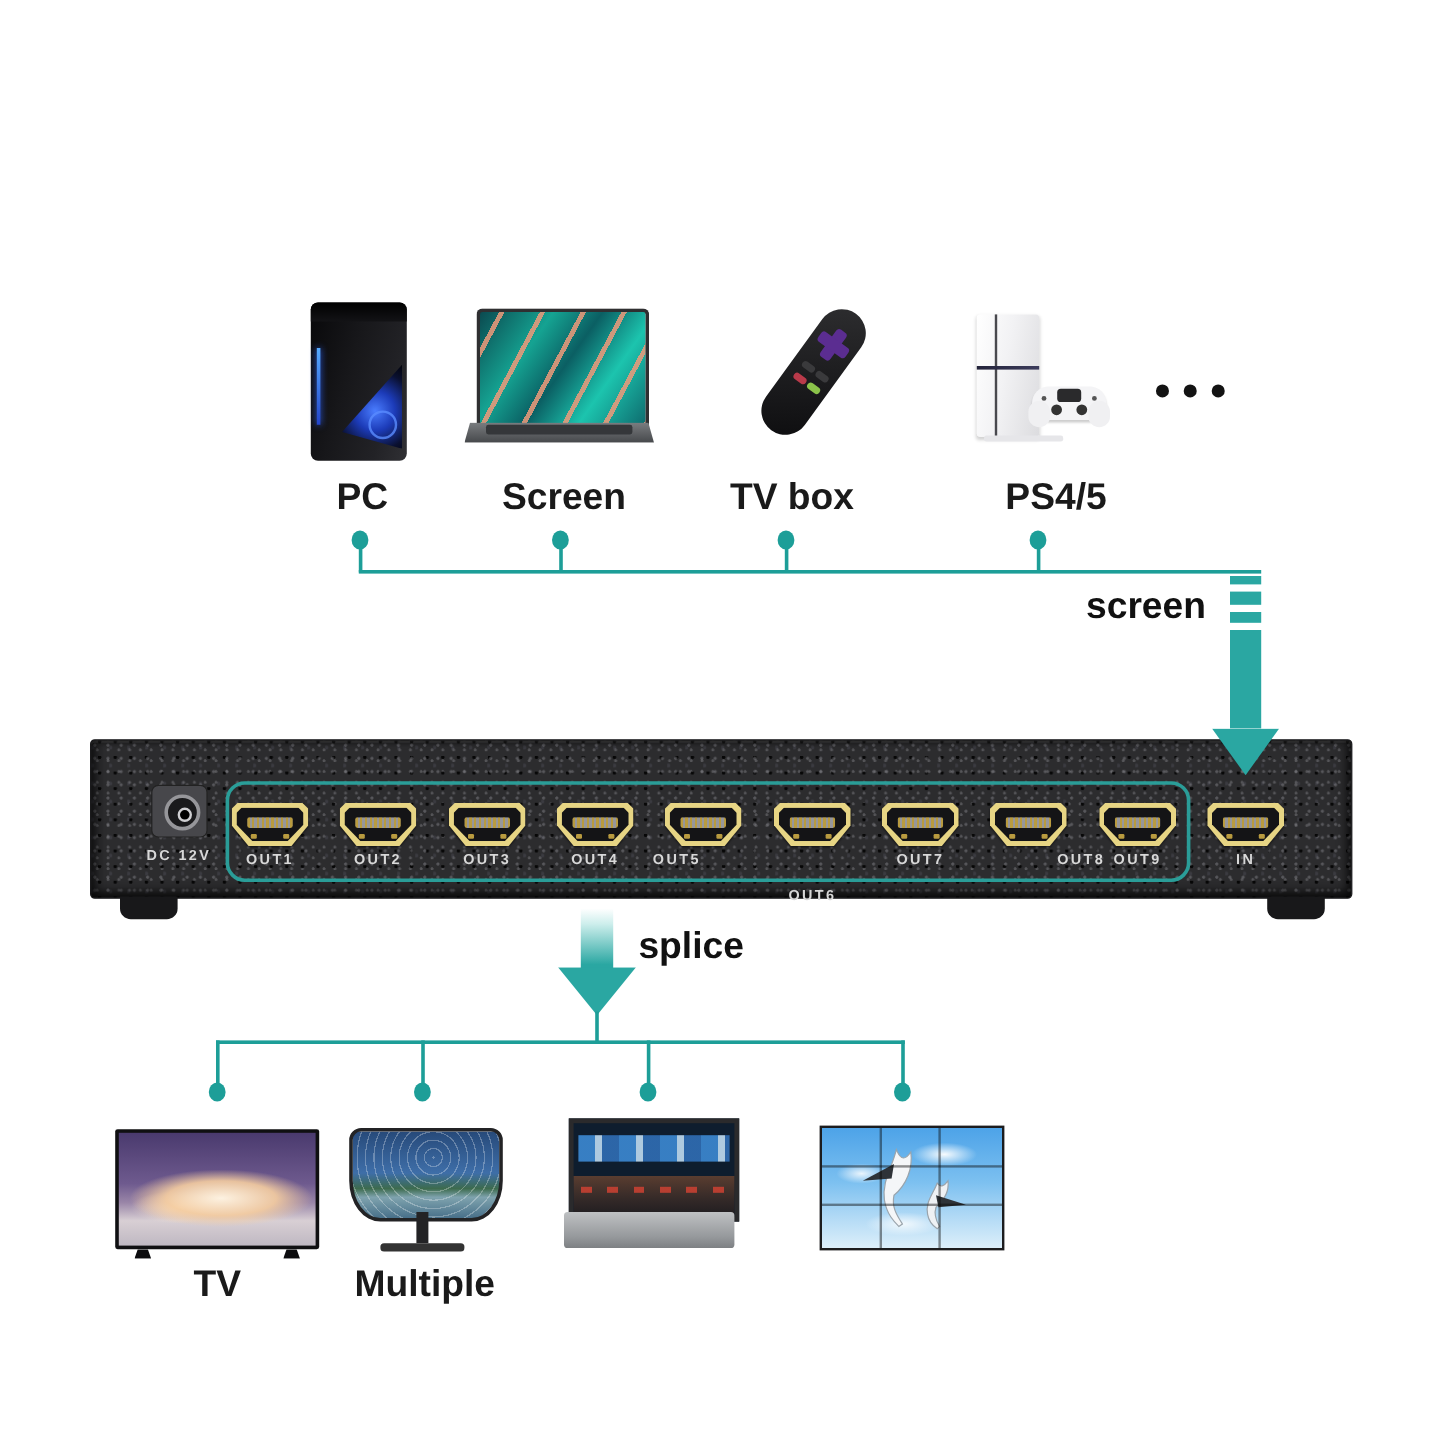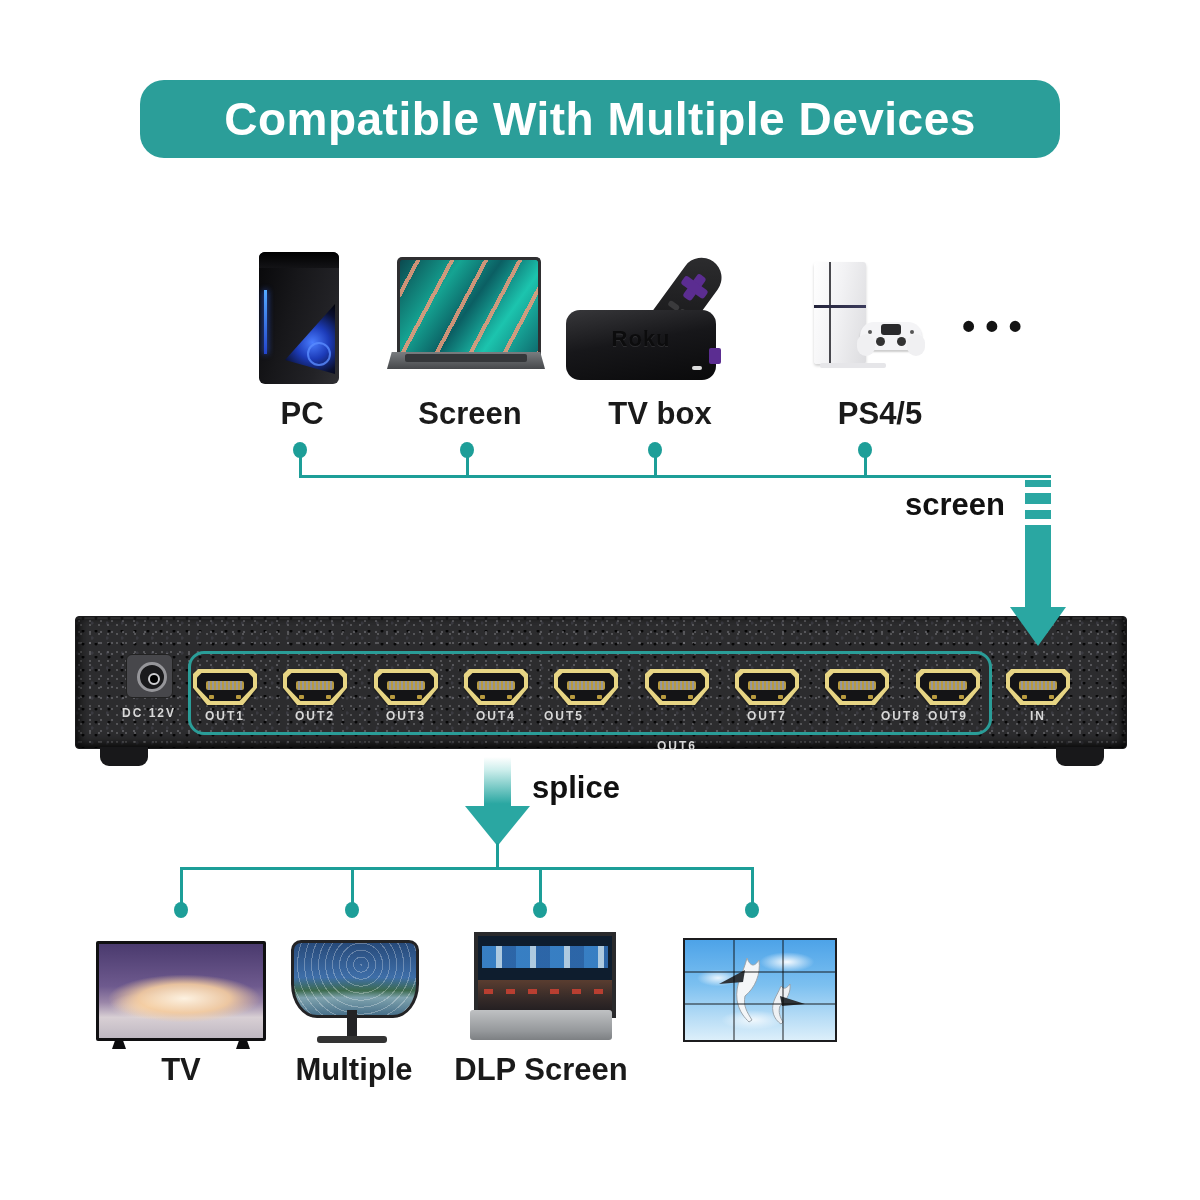--- a/index.html
+++ b/index.html
@@ -152,23 +152,20 @@
        linear-gradient(180deg,#4da3e8 0%,#7cc0f0 45%,#b8ddf6 78%,#dceffa 100%);}
   .splice .gv{position:absolute;top:2px;bottom:2px;width:2px;background:rgba(10,10,10,.45);}
   .splice .gh{position:absolute;left:2px;right:2px;height:2px;background:rgba(10,10,10,.45);}
   .splice svg{position:absolute;left:2px;top:2px;}
 </style>
 </head>
 <body>
 
 <div class="canvas">
 
-  <div class="banner">
-    <div class="banner-title">Compatible With Multiple Devices</div>
-  </div>
 
   <div class="pc">
     <div class="body"></div>
       <div class="cap"></div>
     <div class="led"></div>
       <div class="win"></div>
     <div class="fan"></div>
   </div>
   <div class="laptop">
     <div class="scr"></div>
@@ -176,25 +173,20 @@
     <div class="kbd"></div>
   </div>
   <div class="tvbox">
     <div class="remote">
       <div class="dpad-v"></div>
         <div class="dpad-h"></div>
       <div class="rbtn" style="left:8px;top:56px;background:#3a3a3c"></div>
       <div class="rbtn" style="left:22px;top:56px;background:#3a3a3c"></div>
       <div class="rbtn" style="left:8px;top:68px;background:#b93a4a"></div>
       <div class="rbtn" style="left:22px;top:68px;background:#8bc34a"></div>
-    </div>
-    <div class="box">
-      <div class="brand">Roku</div>
-      <div class="tag"></div>
-        <div class="ledw"></div>
     </div>
   </div>
   <div class="ps4">
     <div class="tower">
       <div class="seam-v"></div>
         <div class="seam-h"></div>
       <div class="stand"></div>
     </div>
     <div class="pad">
       <div class="grip" style="left:-3px"></div>
@@ -366,15 +358,14 @@
       <path d="M95 56 L120 64 L97 66 Z" fill="#2e3338"></path>
     </svg>
     <div class="gv" style="left:50px"></div>
     <div class="gv" style="left:99px"></div>
     <div class="gh" style="top:33px"></div>
     <div class="gh" style="top:65px"></div>
   </div>
 
   <div class="dev-label" style="left:181px;top:1052px">TV</div>
   <div class="dev-label" style="left:354px;top:1052px">Multiple</div>
-  <div class="dev-label" style="left:541px;top:1052px">DLP Screen</div>
 
 </div>
 
 </body></html>

